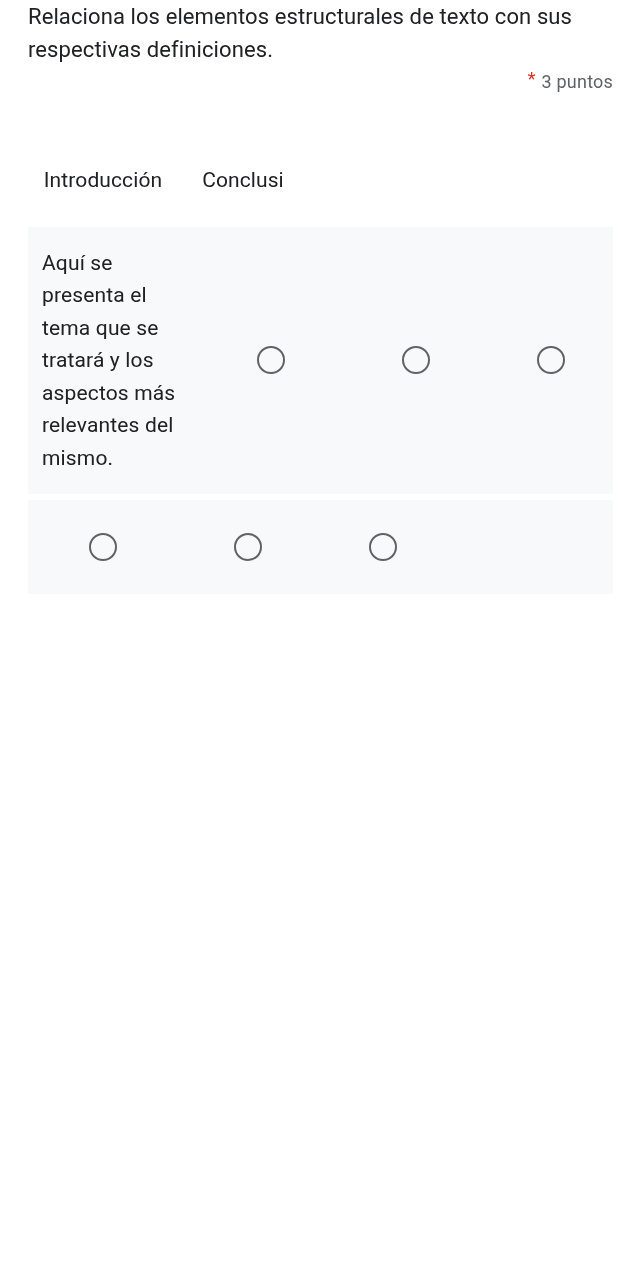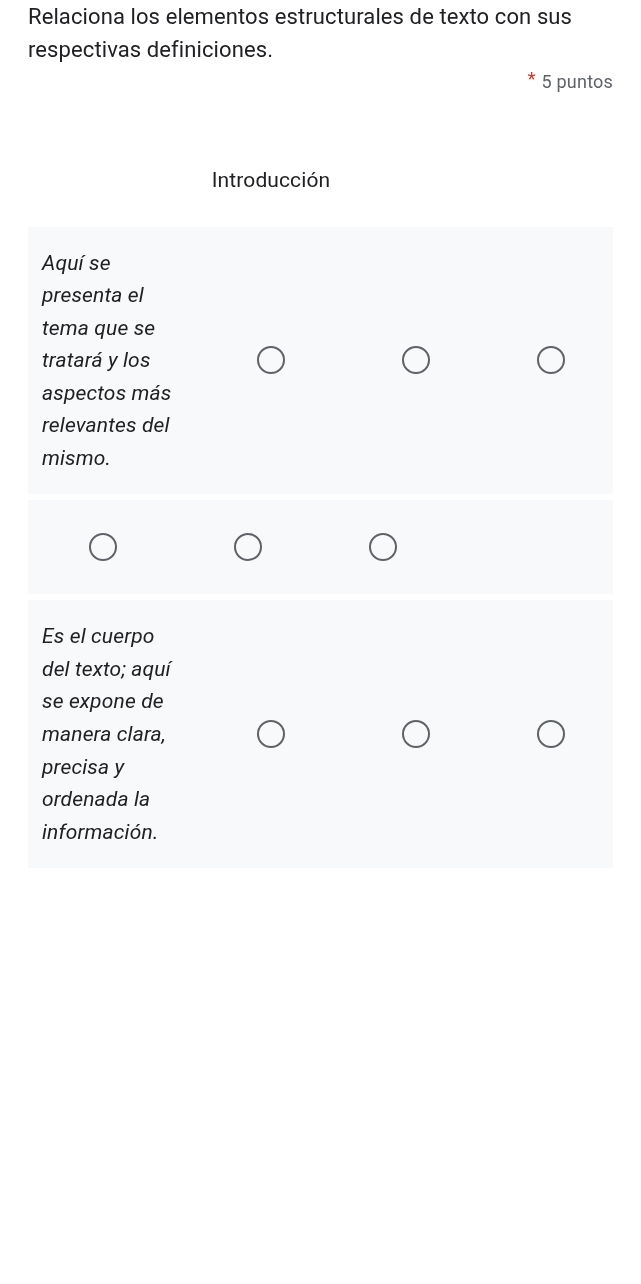--- a/index.html
+++ b/index.html
@@ -46,20 +46,21 @@
       font-size: 18px;
       letter-spacing: 0.2px;
     }
     .grid-container {
       margin-top: 70px;
       padding: 0 28px;
     }
     .grid-header {
       display: flex;
       margin-bottom: 30px;
+      flex-direction: column;
     }
     .grid-header-spacer {
       width: 168px;
       flex-shrink: 0;
     }
     .grid-header-cols {
       display: flex;
       flex: 1;
     }
     .grid-header-col {
@@ -73,21 +74,20 @@
     .col-2 { width: 140px; }
     .col-3 { width: 130px; overflow: hidden; }
     
     .grid-row {
       display: flex;
       align-items: center;
       background: #f8f9fa;
       border-bottom: 6px solid #fff;
       min-height: 100px;
       padding: 20px 0;
-      font-style: italic;
     }
     .grid-row-label {
       width: 168px;
       flex-shrink: 0;
       padding: 0 14px 0 14px;
       color: #202124;
       font-size: 21px;
       line-height: 1.55;
       letter-spacing: 0.15px;
     }
@@ -110,29 +110,30 @@
       cursor: pointer;
     }
   </style>
 </head>
 <body>
 
 <div class="question-header">
   <div class="question-title">Relaciona los elementos estructurales de texto con sus respectivas definiciones.</div>
   <div class="points-container">
     <span class="required-star">*</span>
-    <span class="points-text">5 puntos</span>
+    <span class="points-text">3 puntos</span>
   </div>
 </div>
 
 <div class="grid-container">
   <div class="grid-header">
     <div class="grid-header-spacer"></div>
     <div class="grid-header-cols">
       <div class="grid-header-col col-1">Introducción</div>
+      <div class="grid-header-col col-3">Conclusi</div>
     </div>
   </div>
 
   <div class="grid-row">
     <div class="grid-row-label">Aquí se presenta el tema que se tratará  y los aspectos más relevantes del mismo.</div>
     <div class="grid-row-cols">
       <div class="grid-cell col-1">
         <div class="radio-circle"></div>
       </div>
       <div class="grid-cell col-2">
@@ -151,27 +152,13 @@
       </div>
       <div class="grid-cell col-2">
         <div class="radio-circle"></div>
       </div>
       <div class="grid-cell col-3">
         <div class="radio-circle"></div>
       </div>
     </div>
   </div>
 
-  <div class="grid-row">
-    <div class="grid-row-label">Es el cuerpo del texto; aquí se expone de manera clara, precisa y ordenada la información.</div>
-    <div class="grid-row-cols">
-      <div class="grid-cell col-1">
-        <div class="radio-circle"></div>
-      </div>
-      <div class="grid-cell col-2">
-        <div class="radio-circle"></div>
-      </div>
-      <div class="grid-cell col-3">
-        <div class="radio-circle"></div>
-      </div>
-    </div>
-  </div>
 </div>
 
 </body></html>

